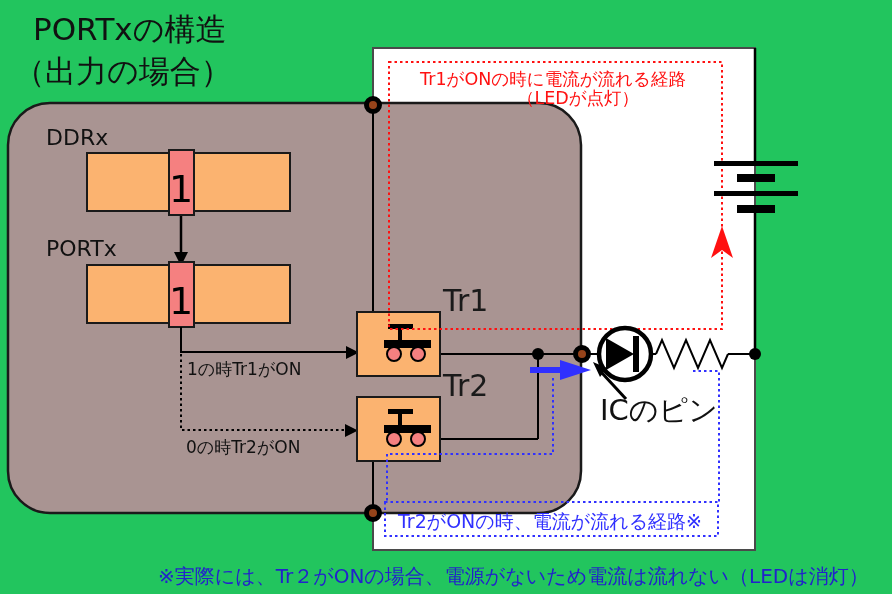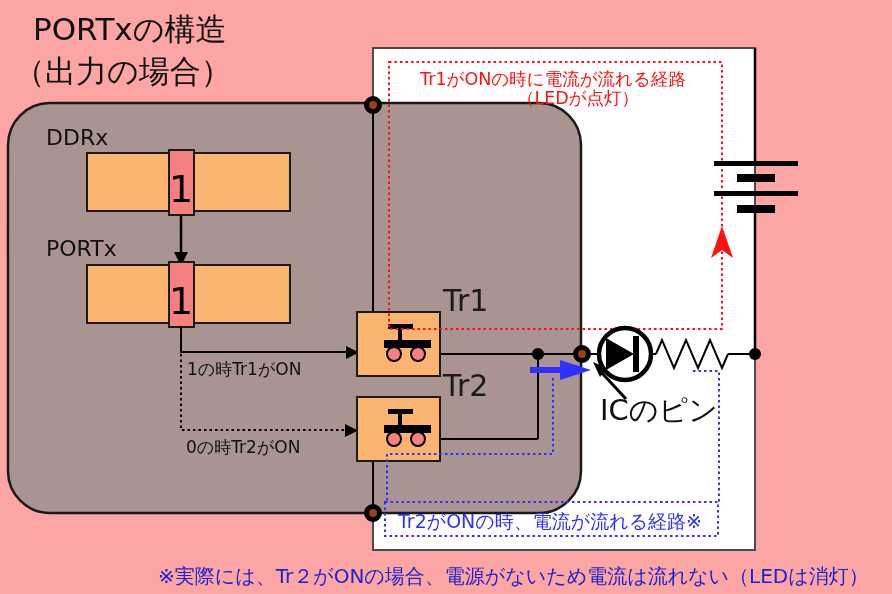--- a/index.html
+++ b/index.html
@@ -1,16 +1,16 @@
 <!DOCTYPE html>
 <html><head>
 <meta charset="utf-8">
 <style>
   html,body{margin:0;padding:0;background:#fff;}
-  .stage{position:relative;width:892px;height:594px;background:#fca5a5;overflow:hidden;text-align:right;}
+  .stage{position:relative;width:892px;height:594px;background:#22c55e;overflow:hidden;text-align:right;}
   svg text{font-family:"DejaVu Sans","Liberation Sans",sans-serif;}
   .jp-big{font-size:31px;fill:#111;}
   .jp-mid{font-size:22px;fill:#111;}
   .jp-small{font-size:17px;fill:#111;}
   .tr-label{font-size:30px;fill:#1a1a1a;}
   .bit{font-size:38px;fill:#000;}
   .red-note{font-size:17.5px;}
   .blue-note{font-size:19px;}
   .foot-note{font-size:20px;}
   .pin-label{font-size:29px;fill:#111;}

